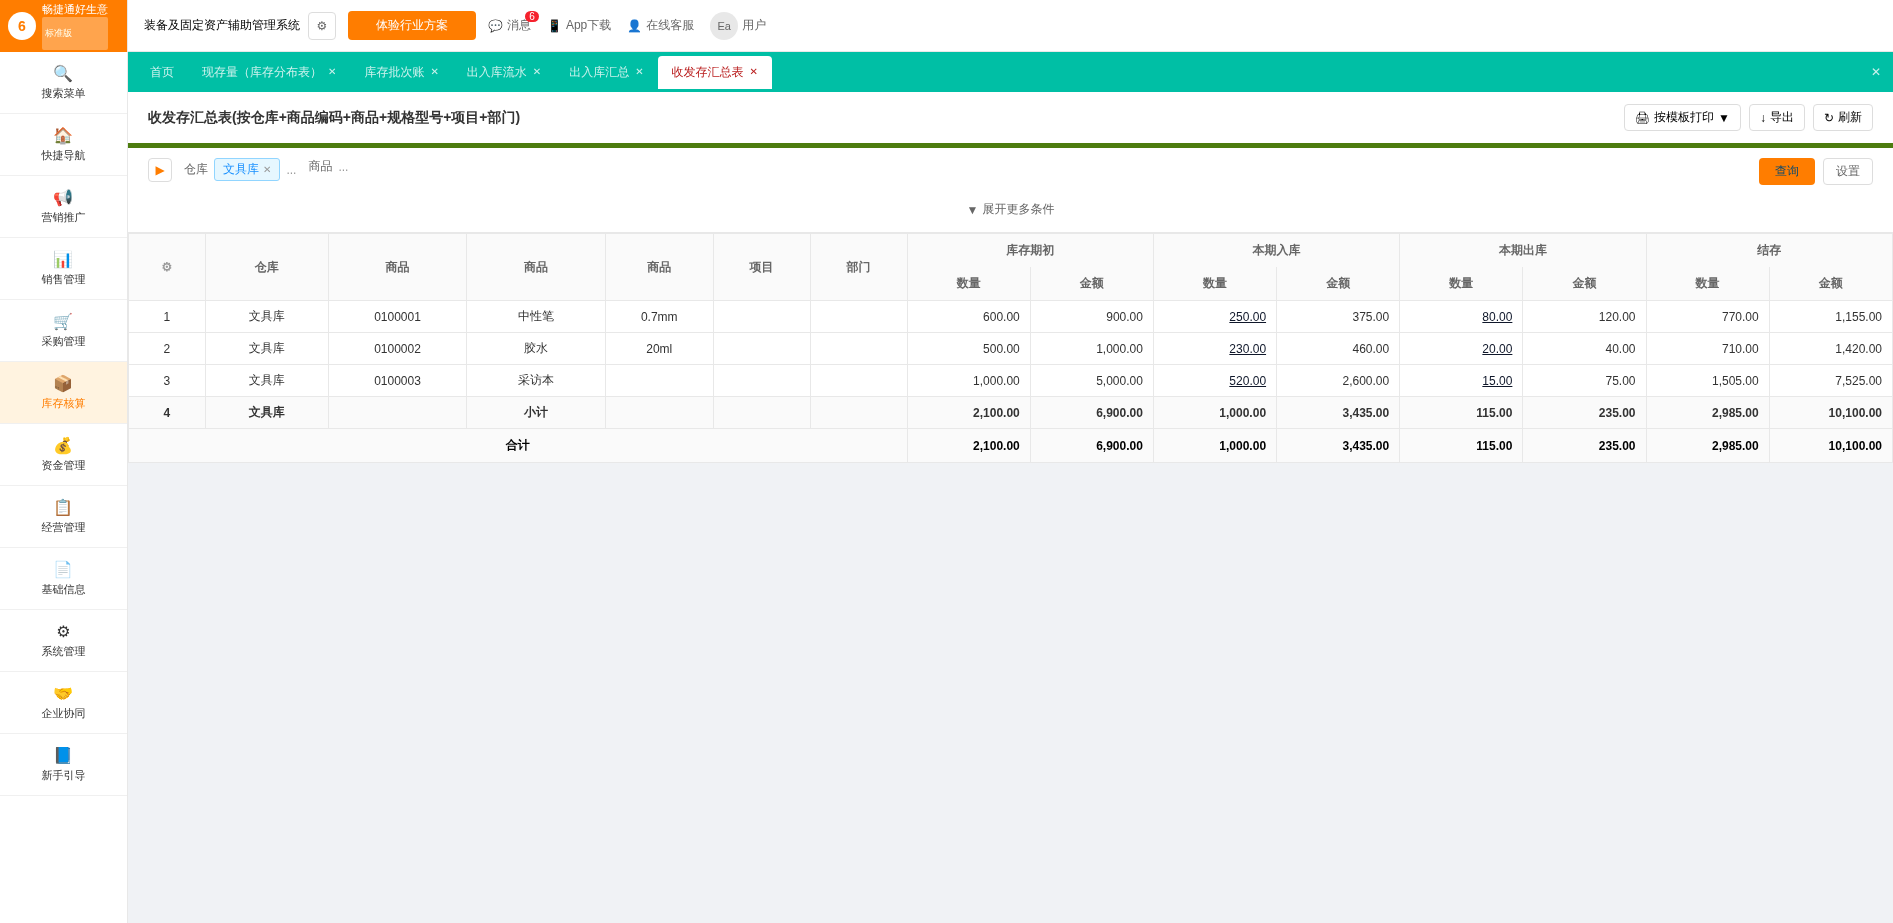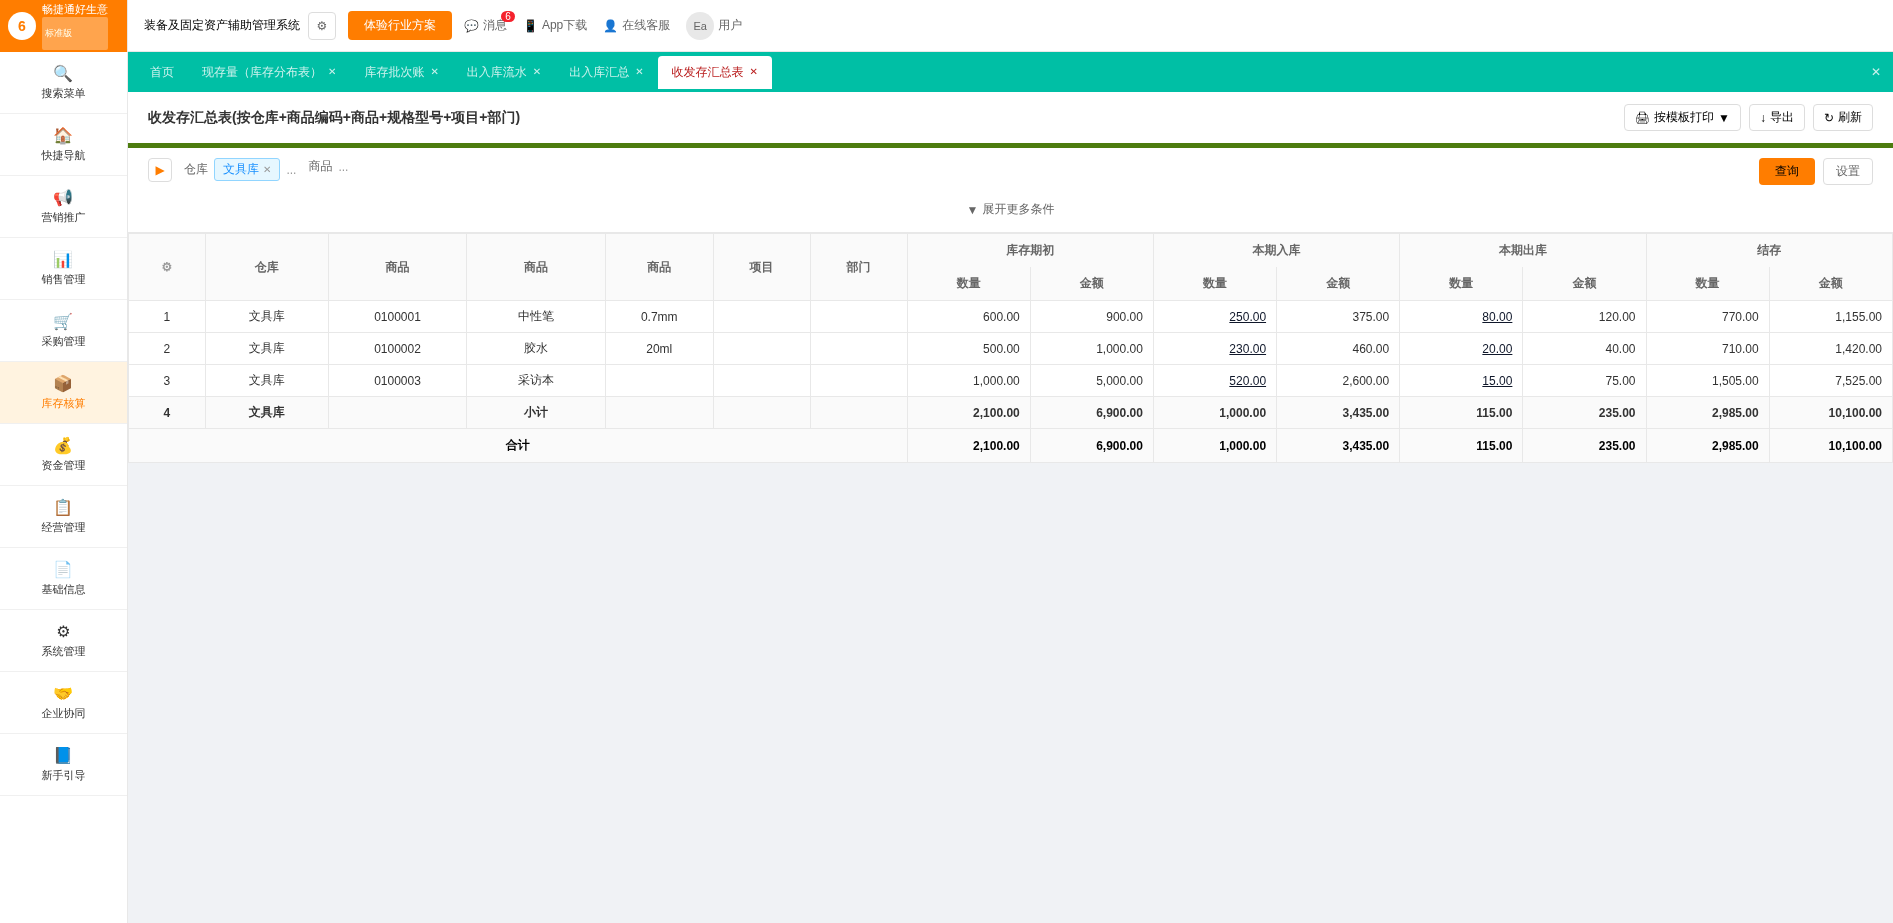--- a/index.html
+++ b/index.html
@@ -18,21 +18,21 @@
     .sidebar-item .icon { font-size: 16px; margin-bottom: 3px; }
     .sidebar-item .label { font-size: 11px; text-align: center; }
 
     
     .main { flex: 1; display: flex; flex-direction: column; height: 100%; overflow: hidden; }
 
     
     .topbar { height: 52px; background: #fff; border-bottom: 1px solid #e8e8e8; display: flex; align-items: center; padding: 0 16px; gap: 12px; }
     .topbar-system-title { display: flex; align-items: center; gap: 8px; }
     .topbar-settings { width: 28px; height: 28px; border: 1px solid #ddd; border-radius: 4px; display: flex; align-items: center; justify-content: center; cursor: pointer; color: #666; }
-    .topbar-trial-btn { background: #ff7d00; color: #fff; border: none; border-radius: 4px; padding: 6px 16px; font-size: 12px; cursor: pointer; }
+    .topbar-trial-btn { background: #ff7d00; color: #fff; border: none; border-radius: 4px; padding: 6px 28px; font-size: 12px; cursor: pointer; }
     .topbar-actions { display: flex; align-items: center; gap: 16px; color: #666; font-size: 12px; }
     .topbar-action { display: flex; align-items: center; gap: 4px; cursor: pointer; position: relative; }
     .badge { background: #f5222d; color: #fff; border-radius: 10px; padding: 0 4px; font-size: 10px; position: absolute; top: -6px; right: -8px; min-width: 14px; text-align: center; }
     .user-avatar { width: 28px; height: 28px; background: #e8e8e8; border-radius: 50%; display: flex; align-items: center; justify-content: center; font-size: 11px; color: #666; }
 
     
     .tabs { background: #00bfa5; display: flex; align-items: center; height: 40px; padding: 0 8px; overflow: hidden; }
     .tab { display: flex; align-items: center; gap: 6px; padding: 8px 14px; color: rgba(255,255,255,0.8); cursor: pointer; font-size: 12px; border-radius: 4px 4px 0 0; white-space: nowrap; }
     .tab.active { background: #fff; color: #b91c1c; }
     .tab-close { font-size: 10px; color: inherit; line-height: 1; }
@@ -50,21 +50,21 @@
     .filter-group { display: flex; align-items: center; gap: 6px; }
     .filter-label { color: #666; font-size: 12px; }
     .date-row { display: flex; gap: 4px; align-items: center; }
     .date-btn { padding: 2px 6px; border: 1px solid transparent; border-radius: 3px; cursor: pointer; font-size: 11px; color: #666; background: transparent; }
     .date-btn.active { background: #ff7d00; color: #fff; border-color: #ff7d00; border-radius: 3px; }
     .date-range { font-size: 11px; color: #999; }
     .filter-tag { background: #e6f7ff; border: 1px solid #91d5ff; border-radius: 3px; padding: 2px 8px; font-size: 12px; color: #1890ff; display: flex; align-items: center; gap: 4px; }
     .filter-tag-close { cursor: pointer; color: #999; font-size: 10px; }
     .filter-more { color: #999; cursor: pointer; }
     .filter-actions { margin-left: auto; display: flex; gap: 8px; }
-    .btn-query { background: #ff7d00; color: #000000; border: none; border-radius: 4px; padding: 5px 16px; cursor: pointer; font-size: 12px; }
+    .btn-query { background: #ff7d00; color: #0c4a6e; border: none; border-radius: 4px; padding: 5px 16px; cursor: pointer; font-size: 12px; }
     .btn-settings { background: #fff; color: #666; border: 1px solid #ddd; border-radius: 4px; padding: 4px 12px; cursor: pointer; font-size: 12px; }
     .expand-conditions { display: flex; align-items: center; gap: 4px; color: #666; cursor: pointer; font-size: 12px; width: 100%; justify-content: center; padding: 4px 0; }
 
     
     .table-container { flex: 1; padding: 0 0 40px 0; overflow: auto; }
     table { width: 100%; border-collapse: collapse; background: #fff; }
     thead tr th { background: #fafafa; border: 1px solid #e8e8e8; padding: 8px 19px; font-size: 12px; font-weight: bold; color: #666; text-align: center; white-space: nowrap; }
     thead tr.header-top th { border-bottom: none; }
     thead tr.header-bottom th { border-top: none; }
     tbody tr td { border: 1px solid #e8e8e8; padding: 7px 10px; font-size: 12px; color: #333; text-align: center; background: #fff; }

